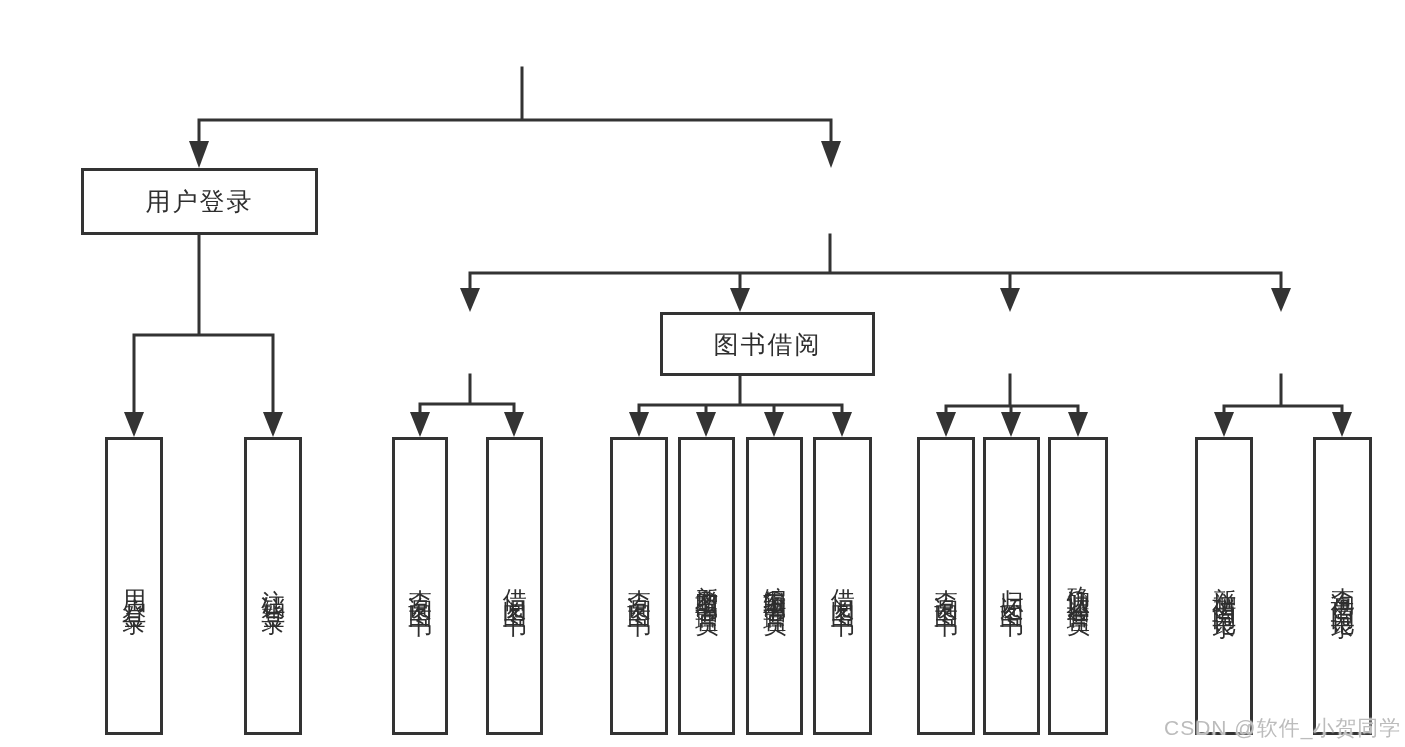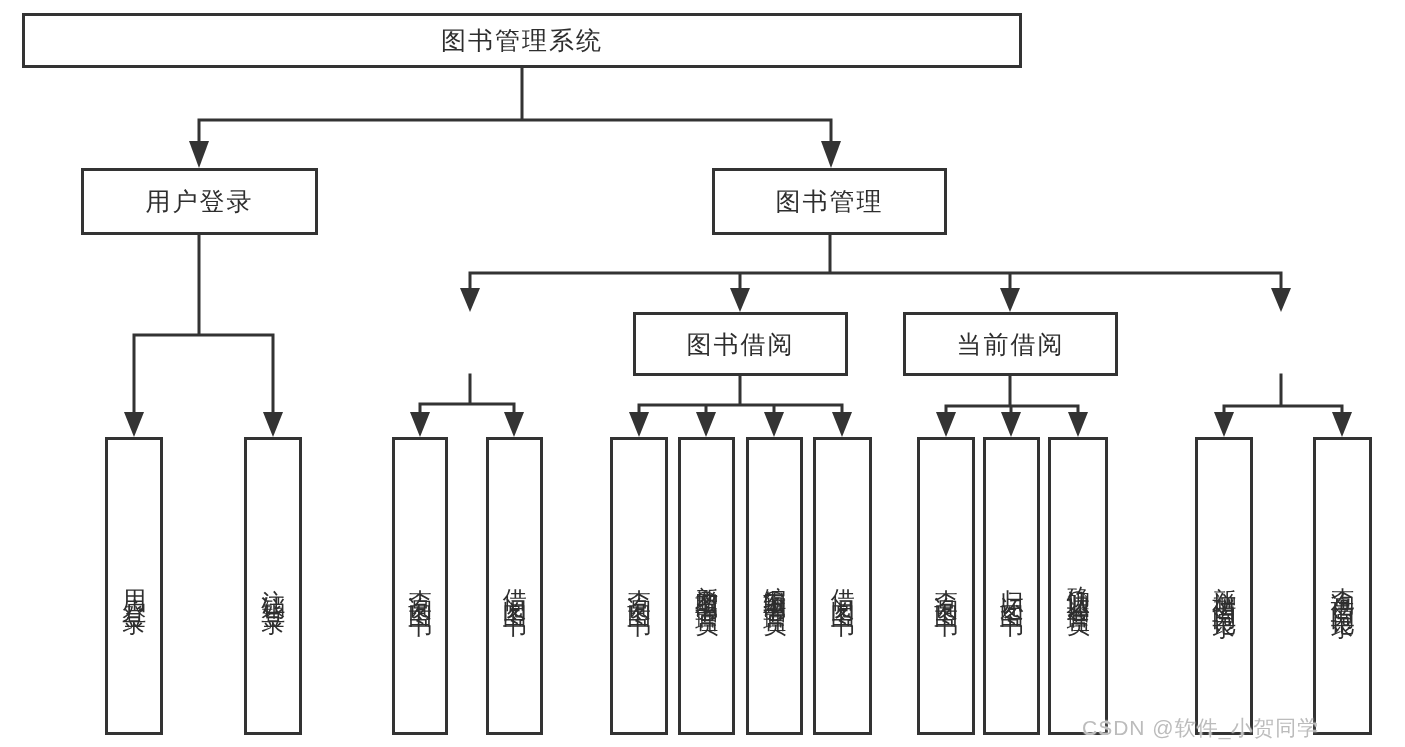--- a/index.html
+++ b/index.html
@@ -38,21 +38,21 @@
     font-size:24px;
     letter-spacing:8px;
     line-height:1.1;
     white-space:nowrap;
     color:var(--text,#2e2e2e);
   }
   .node.v span.sp6 { letter-spacing:6px; }
   .node.v span.sp4 { letter-spacing:4px; font-size:23px; }
   .watermark {
     position:absolute;
-    left:1082px; top:714px;
+    left:1164px; top:714px;
     font-size:21px;
     letter-spacing:1px;
     white-space:nowrap;
     color:var(--watermark,#bcbcbc);
     text-shadow:0 0 2px #ffffff, 0 0 2px #ffffff;
     z-index:5;
   }
 </style>
 </head>
 <body>
@@ -102,36 +102,27 @@
       <polygon points="1068,412 1088,412 1078,437"></polygon>
     </g>
 
     <g>
       <path d="M1281,375 V406 M1224,406 H1342 M1224,406 V416 M1342,406 V416"></path>
       <polygon points="1214,412 1234,412 1224,437"></polygon>
       <polygon points="1332,412 1352,412 1342,437"></polygon>
     </g>
   </svg>
 
-  <div class="node h" style="left:22px; top:13px; width:1000px; height:55px;">
-    <span>图书管理系统</span>
-  </div>
 
   <div class="node h" style="left:81px; top:168px; width:237px; height:67px;">
     <span>用户登录</span>
   </div>
-  <div class="node h" style="left:712px; top:168px; width:235px; height:67px;">
-    <span>图书管理</span>
-  </div>
 
-  <div class="node h" style="left:633px; top:312px; width:215px; height:64px;">
+  <div class="node h" style="left:660px; top:312px; width:215px; height:64px;">
     <span>图书借阅</span>
-  </div>
-  <div class="node h" style="left:903px; top:312px; width:215px; height:64px;">
-    <span>当前借阅</span>
   </div>
 
   <div class="node v" style="left:105px; top:437px; width:58px; height:298px;">
     <span>用户登录</span>
   </div>
   <div class="node v" style="left:244px; top:437px; width:58px; height:298px;">
     <span>注销登录</span>
   </div>
 
   <div class="node v" style="left:392px; top:437px; width:56px; height:298px;">

